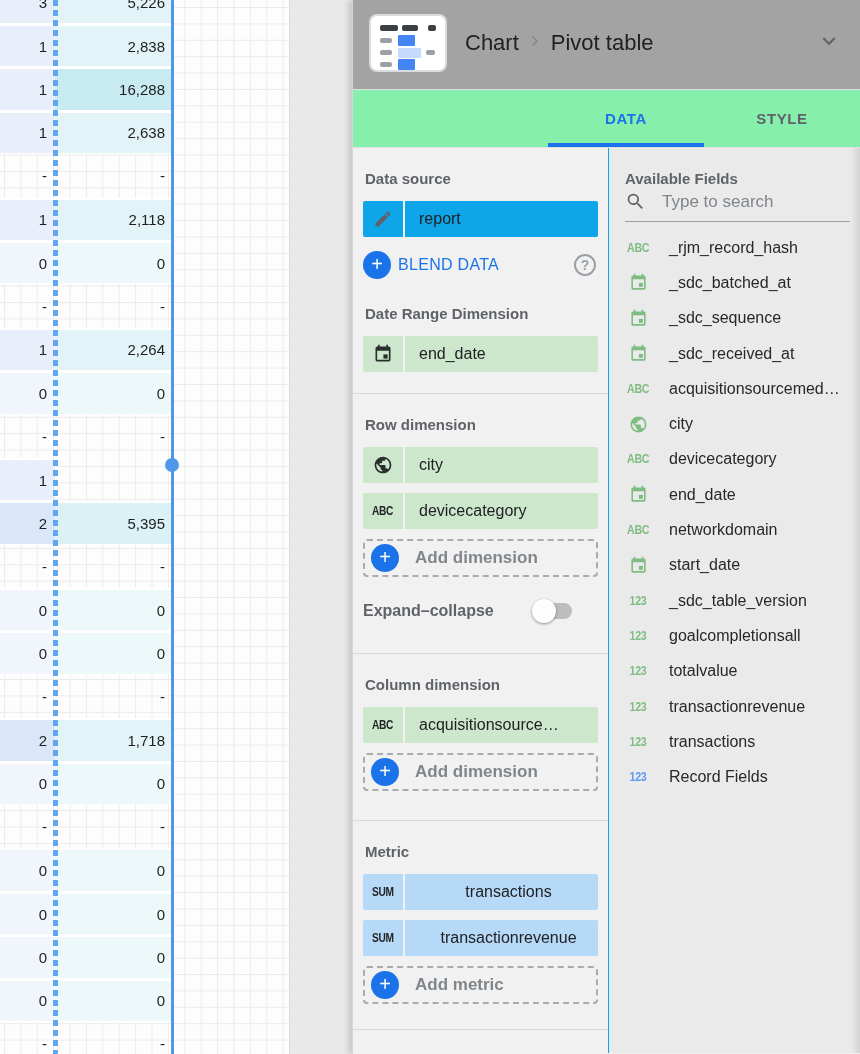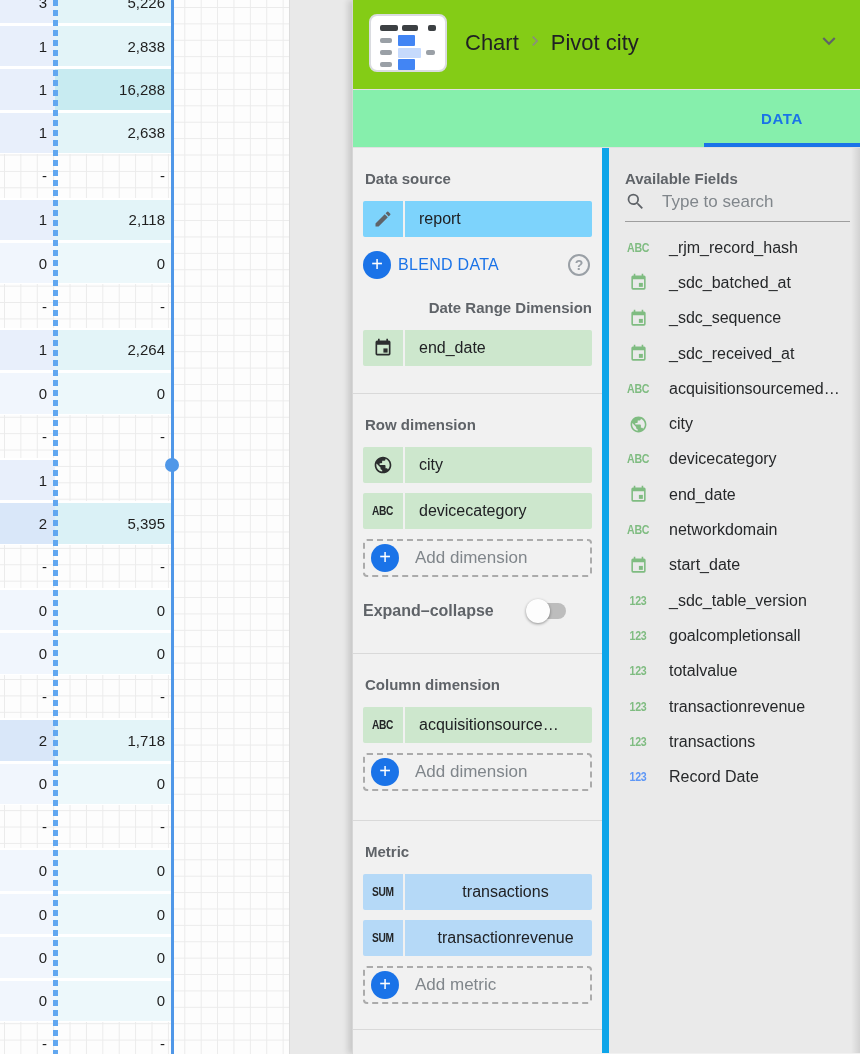--- a/index.html
+++ b/index.html
@@ -27,65 +27,65 @@
   .t2-md  { background:#daf1f6; border-top:2px solid #fff; border-bottom:1px solid #fff; }
   .t2-zero{ background:#edf8fb; border-top:2px solid #fff; border-bottom:1px solid #fff; }
   .drop-line { position:absolute; left:53px; top:0; width:5px; height:1054px;
     background:repeating-linear-gradient(to bottom,#61a7f0 0 6px,transparent 6px 10px); }
   .sel-line { position:absolute; left:170.5px; top:0; width:3px; height:1054px; background:#4f97e8; }
   .sel-handle { position:absolute; left:165px; top:458px; width:14px; height:14px; border-radius:50%; background:#4f97e8; }
 
   
   .panel { position:absolute; left:352px; top:0; width:508px; height:1054px; background:#f1f1f1;
     box-shadow:-4px 0 6px rgba(0,0,0,0.14); border-left:1px solid #d6d6d6; }
-  .panel-header { height:90px; background:#84cc16; border-bottom:1px solid #e2e2e2; display:flex; align-items:center; padding:0 18px 3px 16px; }
+  .panel-header { height:90px; background:#a3a3a3; border-bottom:1px solid #e2e2e2; display:flex; align-items:center; padding:0 18px 3px 16px; }
   .mini-card { position:relative; width:78px; height:58px; background:#fff; border:2px solid #dadce0; border-radius:8px; flex:0 0 auto; }
   .m-bar { position:absolute; height:6px; border-radius:2px; }
   .m-rect { position:absolute; border-radius:1px; }
   .m-d { background:#3c4043; }
   .m-g { background:#9aa0a6; }
   .m-b { background:#4285f4; }
   .m-lb { background:#c6dafc; }
   .crumbs { display:flex; align-items:center; margin-left:18px; font-size:22px; color:#202124; }
   .crumb-sep svg { width:20px; height:20px; fill:#8a8f7c; margin:2px 6px 0; }
   .dd-chevron { margin-left:auto; }
   .dd-chevron svg { width:26px; height:26px; fill:#5f6368; }
 
   .tabbar { height:58px; background:#86efac; border-bottom:1px solid #e0e0e0; display:flex;justify-content:flex-end; }
   .tab { width:156px; display:flex; align-items:center; justify-content:center;
     font-size:15px; font-weight:700; letter-spacing:0.6px; color:#5f6368; position:relative; cursor:pointer; }
   .tab.active { color:#1a73e8; }
   .tab.active::after { content:""; position:absolute; left:0; bottom:0; width:100%; height:4px; background:#1a73e8; }
 
   .panel-body { display:flex; height:905px; }
-  .props { width:256px; background:#f1f1f1; border-right:7px solid #0ea5e9; }
+  .props { width:256px; background:#f1f1f1; border-right:1px solid #0ea5e9; }
   .sec { padding:22px 10px 0 10px; border-bottom:1px solid #d9d9d9; }
   .sec-datasource { height:246px; } .sec-rowdim { height:260px; }
   .sec-coldim { height:167px; } .sec-metric { height:209px; }
   .sec-label { font-size:15px; font-weight:700; color:#5f6368; margin-left:2px; }
-  .sub-label { margin-top:18px;text-align:right; }
+  .sub-label { margin-top:24px; }
 
   .chip { display:flex; height:36px; margin-top:14px; border-radius:2px; overflow:hidden; cursor:pointer; }
   .chip + .chip { margin-top:10px; }
   .chip-ic { width:40px; margin-right:2px; display:flex; align-items:center; justify-content:center; flex:0 0 auto; }
   .chip-lb { flex:1; display:flex; align-items:center; padding-left:14px; font-size:16px; color:#202124; white-space:nowrap; }
   .chip.green .chip-ic, .chip.green .chip-lb { background:#cde7cd; }
   .chip.blue  .chip-ic, .chip.blue  .chip-lb { background:#b5d9f7;justify-content:center; }
-  .chip.gray  .chip-ic, .chip.gray  .chip-lb { background:#7dd3fc; }
+  .chip.gray  .chip-ic, .chip.gray  .chip-lb { background:#0ea5e9; }
   .chip-ic svg { width:20px; height:20px; fill:#2b2d2e; }
   .chip.gray .chip-ic svg { fill:#5f6368; }
   .cond { font-size:12px; font-weight:700; letter-spacing:-0.3px; transform:scaleX(0.85); color:#232527; }
 
   .blend-row { display:flex; align-items:center; margin-top:12px; height:32px; }
   .plus-circle { width:28px; height:28px; border-radius:50%; background:#1a73e8; color:#fff; display:flex; align-items:center; justify-content:center; font-size:20px; font-weight:400; flex:0 0 auto; line-height:1; padding-bottom:2px; cursor:pointer; }
   .blend-label { margin-left:7px; font-size:16px; font-weight:500; letter-spacing:0.3px; color:#1a73e8; cursor:pointer; }
   .help-circle { margin-left:auto; margin-right:2px; width:22px; height:22px; border-radius:50%; border:2px solid #9aa0a6; color:#9aa0a6; font-size:14px; font-weight:700; display:flex; align-items:center; justify-content:center; cursor:pointer; }
 
   .add-btn { display:flex; align-items:center; height:38px; margin-top:10px; border:2px dashed #ababab; border-radius:4px; padding-left:6px; cursor:pointer; background:transparent; }
-  .add-lb { margin-left:16px; font-size:17px; color:#80868b; }
+  .add-lb { margin-left:16px; font-size:17px; color:#80868b;font-weight:bold; }
 
   .expand-row { display:flex; align-items:center; justify-content:space-between; margin-top:22px; padding-right:24px; }
   .expand-lb { font-size:16px; font-weight:700; color:#5f6368; }
   .toggle { position:relative; width:42px; height:24px; cursor:pointer; }
   .toggle-track { position:absolute; left:2px; top:4px; width:38px; height:16px; border-radius:8px; background:#bdbdbd; }
   .toggle-knob { position:absolute; left:0; top:0; width:24px; height:24px; border-radius:50%; background:#fdfdfd; box-shadow:0 1px 3px rgba(0,0,0,0.4); }
 
   
   .fields { flex:1; background:#eaeaea; padding:22px 0 0 16px; position:relative; }
   .fields::after { content:""; position:absolute; right:0; top:0; width:9px; height:100%;
@@ -231,31 +231,32 @@
         <div class="m-bar m-g" style="left:9px;top:46px;width:12px;height:5px"></div>
         <div class="m-rect m-b" style="left:27px;top:43px;width:17px;height:11px"></div>
       </div>
       <div class="crumbs">
         <span>Chart</span>
         <span class="crumb-sep">
           <svg viewBox="0 0 24 24">
               <path d="M10 6L8.59 7.41 13.17 12l-4.58 4.59L10 18l6-6z"></path>
             </svg>
         </span>
-        <span>Pivot city</span>
+        <span>Pivot table</span>
       </div>
       <span class="dd-chevron">
         <svg viewBox="0 0 24 24">
             <path d="M16.59 8.59L12 13.17 7.41 8.59 6 10l6 6 6-6z"></path>
           </svg>
       </span>
     </div>
 
     <div class="tabbar">
       <div class="tab active">DATA</div>
+      <div class="tab">STYLE</div>
     </div>
 
     <div class="panel-body">
       <div class="props">
 
         <div class="sec sec-datasource">
           <div class="sec-label">Data source</div>
           <div class="chip gray">
             <div class="chip-ic">
               <svg viewBox="0 0 24 24">
@@ -465,19 +466,19 @@
             <div class="frow">
               <div class="fi">
                 <span class="cond">123</span>
               </div>
               <div class="frow-lb">transactions</div>
             </div>
             <div class="frow">
               <div class="fi blue">
                 <span class="cond">123</span>
               </div>
-              <div class="frow-lb">Record Date</div>
+              <div class="frow-lb">Record Fields</div>
             </div>
           </div>
       </div>
     </div>
   </div>
 </div>
 
 </body></html>

